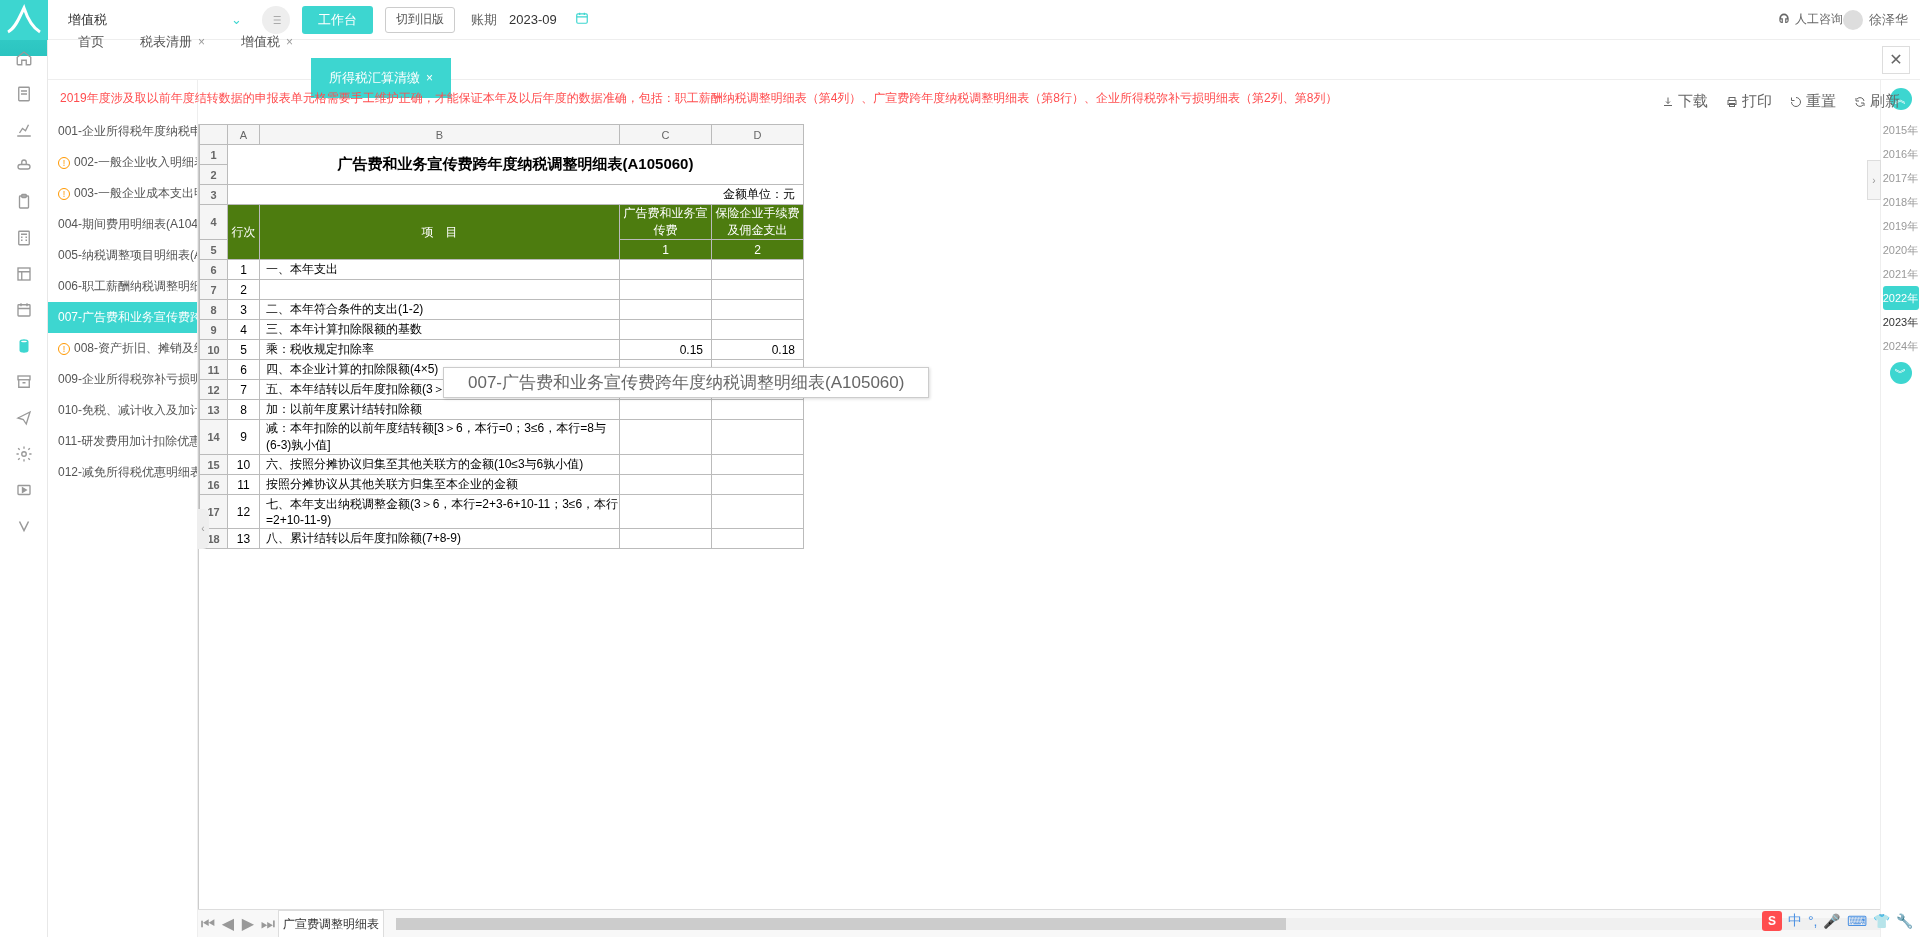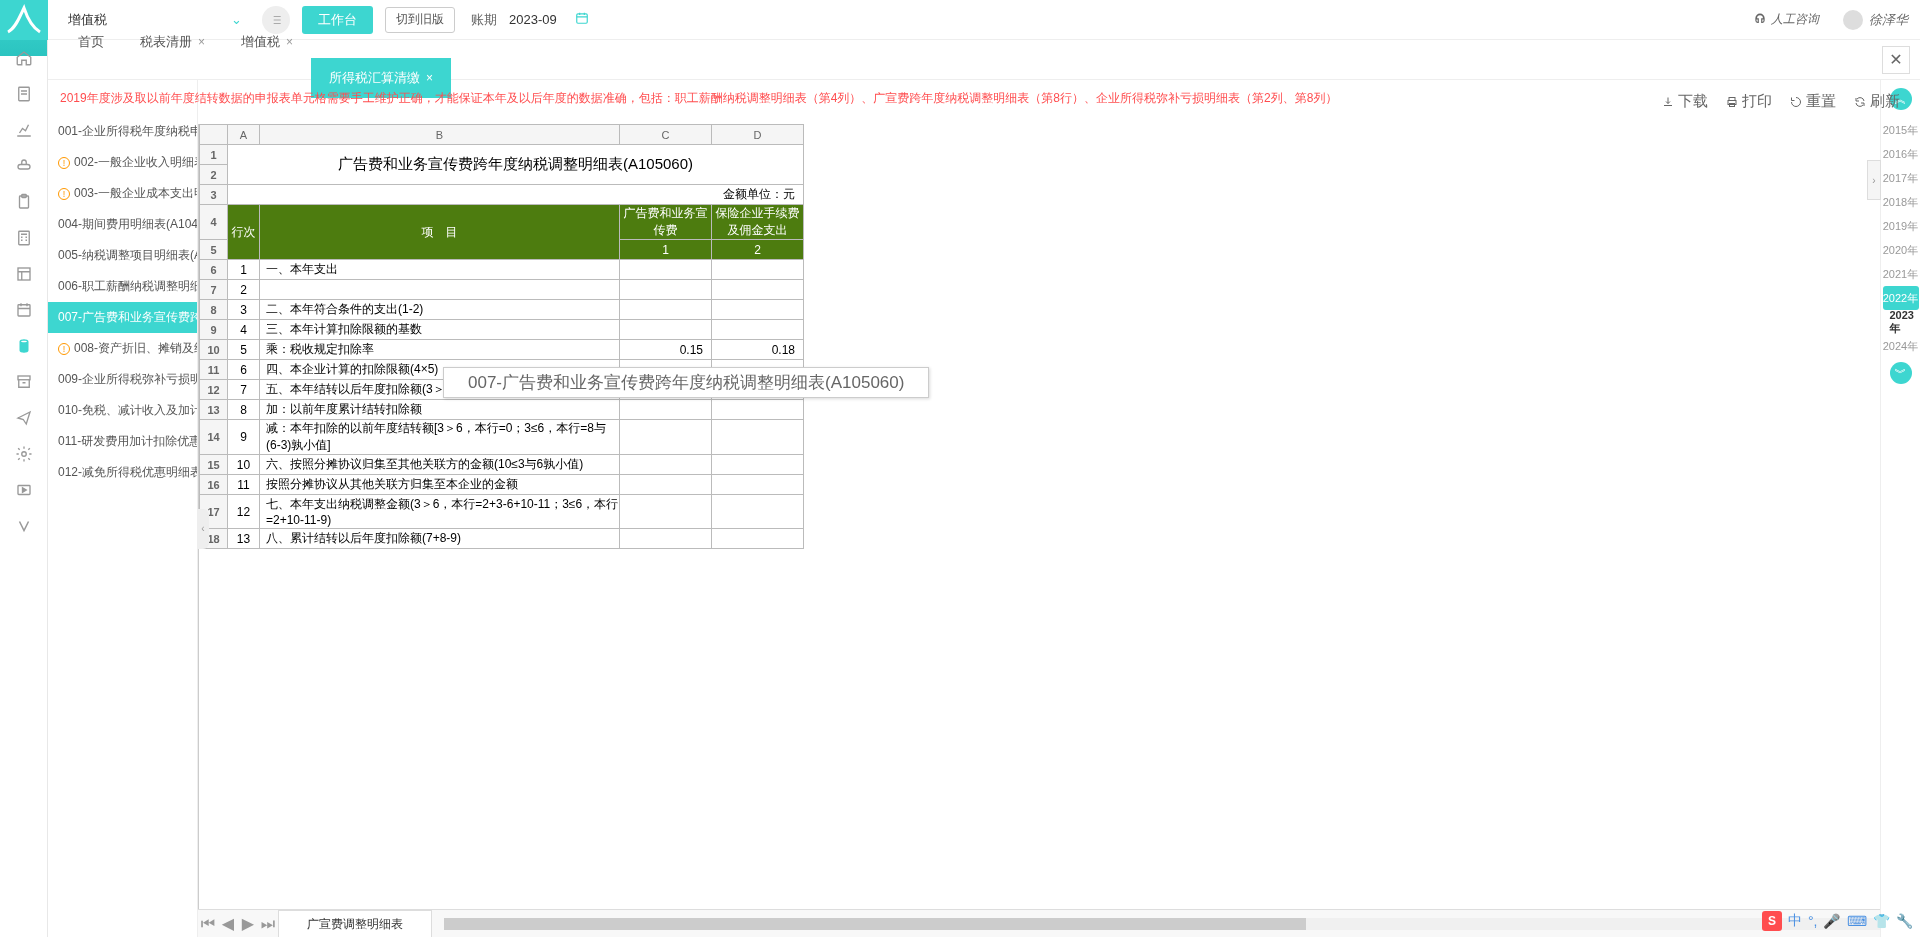--- a/index.html
+++ b/index.html
@@ -13,21 +13,21 @@
 .main { flex:1; display:flex; flex-direction:column; background:#fff; }
 .topbar { height:40px; display:flex; align-items:center; padding:0 12px; border-bottom:1px solid #eee; gap:12px; }
 .org-select { width:190px; height:28px; display:flex; align-items:center; justify-content:space-between; padding:0 8px; color:#333; cursor:pointer; font-size:13px;}
 .org-select .chev { color:#3dd6d0; }
 .round-btn { width:28px; height:28px; border-radius:50%; background:#eee; display:flex; align-items:center; justify-content:center; color:#aaa; cursor:pointer;}
 .btn-primary { height:28px; padding:0 16px; background:#3dd6d0; color:#fff; border-radius:3px; font-size:13px; display:flex; align-items:center; cursor:pointer;}
 .btn-outline { height:26px; padding:0 10px; border:1px solid #ccc; border-radius:3px; font-size:12px; display:flex; align-items:center; cursor:pointer; color:#555;}
 .period-label { font-size:13px; color:#666; margin-left:4px;}
 .period-val { font-size:13px; color:#333; }
 .cal-icon { color:#3dd6d0; margin-left:6px;}
-.topbar-right { margin-left:auto; display:flex; align-items:center; gap:24px;font-style:italic;}
+.topbar-right { margin-left:auto; display:flex; align-items:center; gap:0;}
 .user { display:flex; align-items:center; gap:6px; color:#666; font-size:13px;}
 .avatar { width:20px; height:20px; border-radius:50%; background:#ddd;}
 .help-link { display:flex; align-items:center; gap:4px; color:#666; font-size:12px; cursor:pointer;}
 .tabs-bar { height:40px; display:flex; align-items:center; border-bottom:1px solid #eee; padding-left:12px; position:relative;}
 .tab { height:40px; display:flex; align-items:center; padding:0 18px; font-size:13px; color:#555; cursor:pointer; position:relative;}
 .tab .x { margin-left:6px; color:#999; font-size:12px;}
 .tab.active { background:#3dd6d0; color:#fff;margin-top:36px;}
 .tab.active .x { color:#fff;}
 .tabs-close-all { position:absolute; right:10px; width:28px; height:28px; display:flex; align-items:center; justify-content:center; border:1px solid #ddd; cursor:pointer; color:#666;}
 .content { flex:1; display:flex; position:relative; }
@@ -39,33 +39,33 @@
 .sheet-list li { padding:7px 10px; font-size:12px; color:#555; cursor:pointer; white-space:nowrap; overflow:hidden; text-overflow:ellipsis; display:flex; align-items:center; gap:4px;}
 .sheet-list li.active { background:#3dd6d0; color:#fff;}
 .warn-dot { width:12px; height:12px; border:1px solid #ff9800; border-radius:50%; color:#ff9800; font-size:9px; display:inline-flex; align-items:center; justify-content:center; flex-shrink:0;}
 .sheet-area { flex:1; display:flex; flex-direction:column; padding-top:44px; position:relative;}
 .grid-wrap { flex:1; overflow:auto; position:relative; border-left:1px solid #ccc;}
 table.grid { border-collapse:collapse; font-size:12px; }
 table.grid th, table.grid td { border:1px solid #bbb; padding:0; text-align:center; height:20px;}
 .colh-row th { background:#f5f5f5; color:#666; font-weight:normal; height:18px; font-size:11px;}
 .rowh { background:#f5f5f5; color:#666; width:28px; font-size:11px;}
 .th-teal { background:#4d7c0f; color:#fff; font-size:12px; }
-.title-cell { font-size:15px; font-weight:normal; height:32px !important;}
+.title-cell { font-size:15px; font-weight:bold; height:32px !important;}
 .unit-cell { text-align:right !important; padding-right:8px !important; font-size:12px;}
 .proj-cell { text-align:left !important; padding-left:6px !important;}
 .num-cell { text-align:right !important; padding-right:8px !important;}
 .sheet-tabs-bottom { height:28px; border-top:1px solid #ddd; display:flex; align-items:center; background:#f8f8f8;}
 .bt-nav { width:20px; display:flex; align-items:center; justify-content:center; color:#999; cursor:pointer;}
-.bt-tab { padding:0 28px; height:28px; display:flex; align-items:center; font-size:12px; background:#fff; border:1px solid #ddd; border-bottom:none; color:#333; cursor:pointer;}
+.bt-tab { padding:0 4px; height:28px; display:flex; align-items:center; font-size:12px; background:#fff; border:1px solid #ddd; border-bottom:none; color:#333; cursor:pointer;}
 .hscroll { flex:1; height:12px; margin-left:12px; background:#f0f0f0; position:relative;}
 .hscroll-thumb { position:absolute; left:0; top:0; width:60%; height:100%; background:#ccc;}
 .year-rail { width:40px; border-left:1px solid #eee; display:flex; flex-direction:column; align-items:center; padding-top:8px; gap:4px;}
 .year-btn { width:36px; height:24px; font-size:11px; color:#999; display:flex; align-items:center; justify-content:center; border-radius:3px; cursor:pointer;}
 .year-btn.active { background:#3dd6d0; color:#fff;}
-.year-btn.cur { color:#333; font-weight:bold;padding-left:7px;}
+.year-btn.cur { color:#333; font-weight:normal;}
 .year-circle { width:22px; height:22px; border-radius:50%; background:#3dd6d0; color:#fff; display:flex; align-items:center; justify-content:center; font-size:12px; cursor:pointer; margin-bottom:4px;}
 .collapse-handle { position:absolute; left:149px; top:50%; width:12px; height:40px; background:#eee; border-radius:0 6px 6px 0; display:flex; align-items:center; justify-content:center; color:#999; font-size:10px; cursor:pointer; z-index:2;}
 .expand-right { position:absolute; right:-1px; top:80px; width:14px; height:40px; background:#f5f5f5; border:1px solid #ddd; display:flex; align-items:center; justify-content:center; color:#999; font-size:10px; cursor:pointer;}
 .cell-tooltip { position:absolute; left:245px; top:287px; background:#fff; border:1px solid #ccc; padding:3px 24px; font-size:17px; color:#666; z-index:5; box-shadow:1px 1px 3px rgba(0,0,0,0.15);}
 .ime-bar { position:fixed; right:6px; bottom:6px; display:flex; align-items:center; gap:6px; font-size:12px;}
 .ime-s { width:20px; height:20px; background:#ff4d4f; color:#fff; border-radius:3px; display:flex; align-items:center; justify-content:center; font-weight:bold;}
 .ime-i { color:#4a90e2; font-size:14px;}
 </style>
 </head>
 <body>

